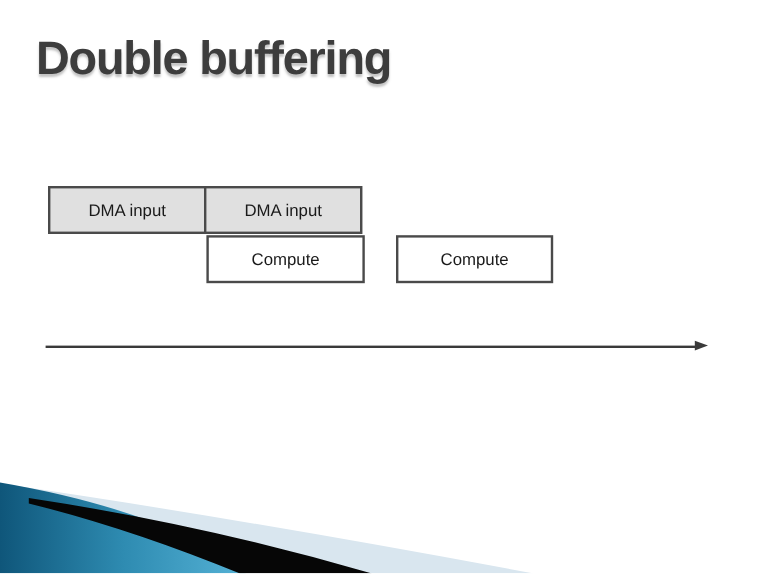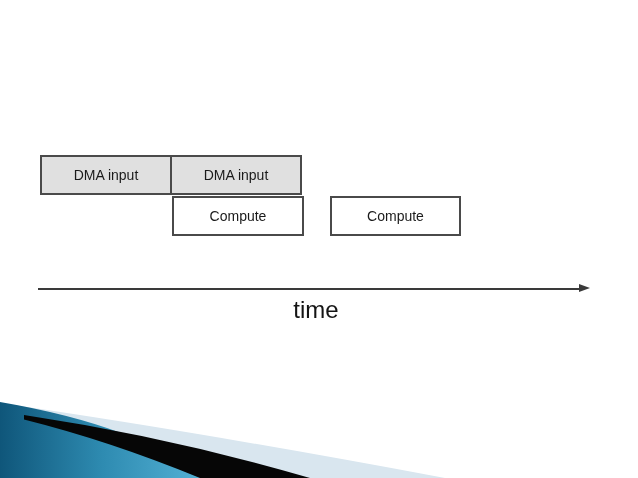--- a/index.html
+++ b/index.html
@@ -71,35 +71,35 @@
     width: 638px;
     height: 81px;
     display: block;
   }
 </style>
 </head>
 <body>
 
 <div class="slide" style="background: rgb(255, 255, 255);">
 
+  <div class="slide-title" style="color: rgb(61, 61, 61);">Double buffering</div>
 
   <div class="pipeline-row dma-row">
     <div class="stage-box" style="background: rgb(224, 224, 224); border-color: rgb(74, 74, 74); color: rgb(26, 26, 26);">DMA input</div>
     <div class="stage-box" style="background: rgb(224, 224, 224); border-color: rgb(74, 74, 74); color: rgb(26, 26, 26);">DMA input</div>
   </div>
 
   <div class="pipeline-row compute-row">
     <div class="stage-box" style="background: rgb(255, 255, 255); border-color: rgb(74, 74, 74); color: rgb(26, 26, 26);">Compute</div>
     <div class="stage-box" style="background: rgb(255, 255, 255); border-color: rgb(74, 74, 74); color: rgb(26, 26, 26);">Compute</div>
   </div>
 
   <div class="time-axis-line" style="background: rgb(58, 58, 58);"></div>
   <div class="time-axis-head" style="border-left-color: rgb(58, 58, 58);"></div>
 
-  <div class="time-label" style="color: rgb(20, 20, 20);">time</div>
 
   <svg class="swoosh" viewBox="0 397 638 81" preserveAspectRatio="none">
     <defs>
       <linearGradient id="tealGrad" x1="0" y1="0" x2="1" y2="0">
         <stop offset="0" stop-color="#0f567a"></stop>
         <stop offset="0.5" stop-color="#2e8bb1"></stop>
         <stop offset="1" stop-color="#55b2d6"></stop>
       </linearGradient>
     </defs>
     <path d="M0,403 Q200,432 445,478 L0,478 Z" fill="#d9e6ef"></path>

